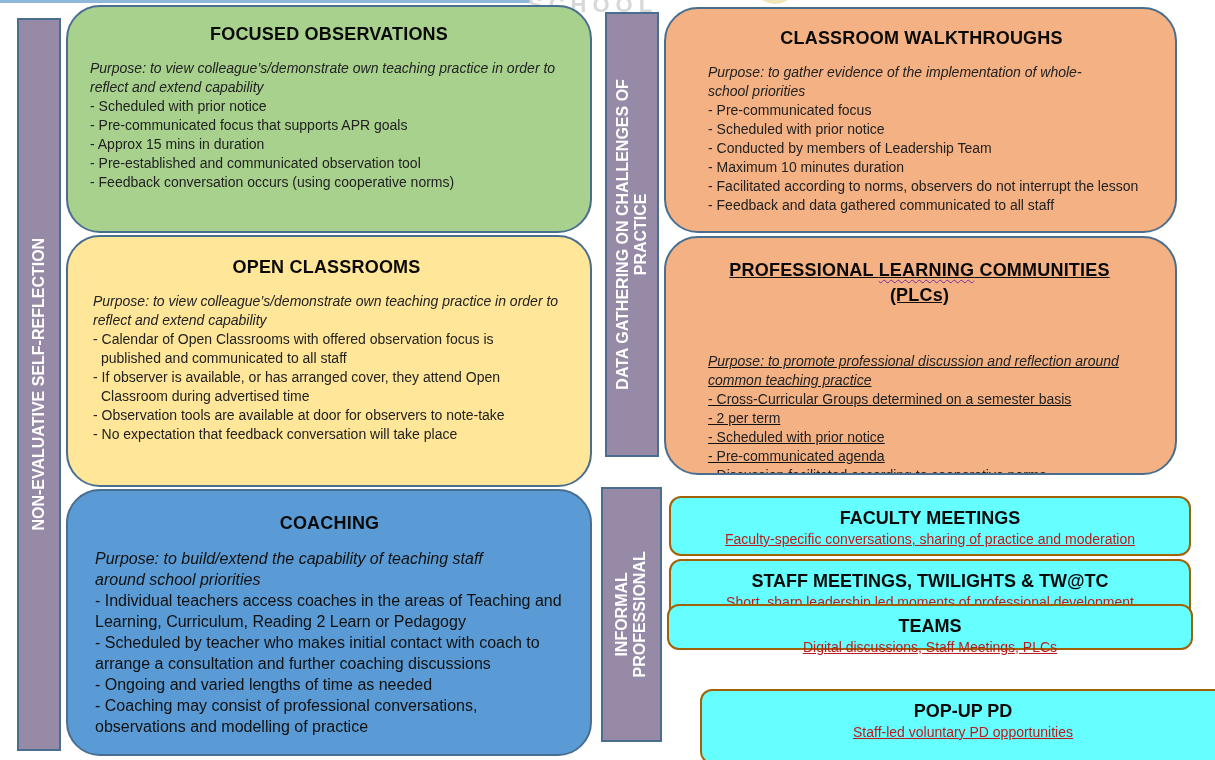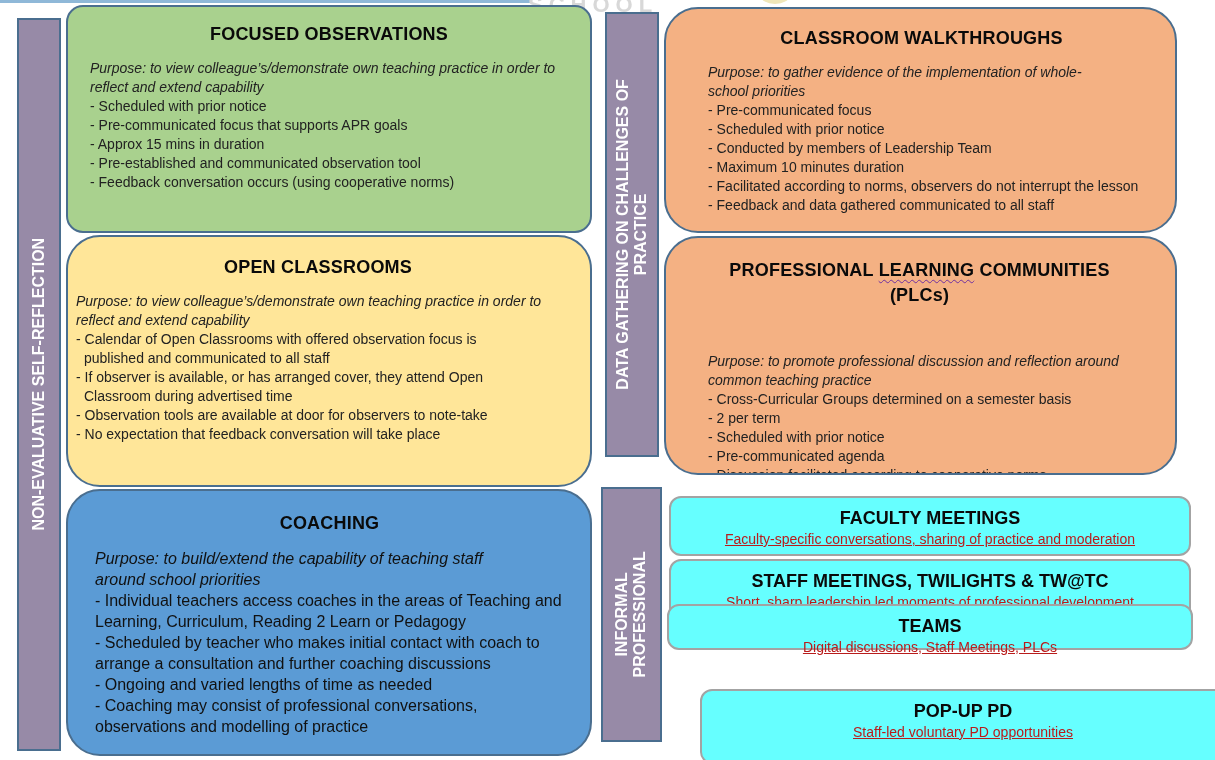--- a/index.html
+++ b/index.html
@@ -12,29 +12,29 @@
 
   .sidebar { position: absolute; background: #978aa7; border: 2px solid #4a6e8f; display: flex; align-items: center; justify-content: center; }
   .sidebar .vtext { transform: rotate(-90deg); white-space: nowrap; color: #ffffff; font-weight: bold; text-align: center; line-height: 1.15; }
 
   .box { position: absolute; border: 2px solid #4a6e8f; border-radius: 34px; padding: 14px 22px 0 22px; overflow: hidden; }
   .box h2 { text-align: center; font-size: 18px; font-weight: bold; margin-bottom: 14px; color: #0a0a0a; letter-spacing: 0.2px; }
   .box .purpose { font-style: italic; font-size: 14px; line-height: 19px; color: #222; }
   .box ul { list-style: none; font-size: 14px; line-height: 19px; color: #222; }
   .box ul li { padding-left: 8px; text-indent: -8px; }
 
-  .green { background: #a9d18e; border-radius: 17px; }
+  .green { background: #a9d18e; }
   .yellow { background: #ffe699; }
   .blue { background: #5b9bd5; }
   .orange { background: #f4b183; }
 
   .blue .purpose, .blue ul { font-size: 16px; line-height: 21px; color: #111; }
   .blue ul li { padding-left: 0; text-indent: 0; }
 
-  .cyan { position: absolute; background: #66ffff; border: 2px solid #a3a3a3; border-radius: 12px; text-align: center; padding-top: 9px; }
+  .cyan { position: absolute; background: #66ffff; border: 2px solid #a16207; border-radius: 12px; text-align: center; padding-top: 9px; }
   .cyan h3 { font-size: 18px; font-weight: bold; color: #0a0a0a; line-height: 22px; }
   .cyan p { font-size: 14px; color: #b91c1c; line-height: 20px; text-decoration: underline; }
 
   .squiggle { text-decoration: underline wavy #7030a0; text-decoration-thickness: 1px; text-underline-offset: 3px; }
 </style>
 </head>
 <body>
 
 <div class="topstrip"></div>
 <div class="toplogo">SCHOOL</div>
@@ -49,21 +49,21 @@
   <div class="purpose">Purpose: to view colleague’s/demonstrate own teaching practice in order to reflect and extend capability</div>
   <ul>
     <li>- Scheduled with prior notice</li>
     <li>- Pre-communicated focus that supports APR goals</li>
     <li>- Approx 15 mins in duration</li>
     <li>- Pre-established and communicated observation tool</li>
     <li>- Feedback conversation occurs (using cooperative norms)</li>
   </ul>
 </div>
 
-<div class="box yellow" style="left:66px; top:235px; width:526px; height:252px; padding-top:20px; padding-left:8px; padding-right:30px;">
+<div class="box yellow" style="left:66px; top:235px; width:526px; height:252px; padding-top:20px; padding-left:25px; padding-right:30px;">
   <h2>OPEN CLASSROOMS</h2>
   <div class="purpose">Purpose: to view colleague’s/demonstrate own teaching practice in order to reflect and extend capability</div>
   <ul>
     <li style="padding-right:60px;">- Calendar of Open Classrooms with offered observation focus is published and communicated to all staff</li>
     <li style="padding-right:60px;">- If observer is available, or has arranged cover, they attend Open Classroom during advertised time</li>
     <li>- Observation tools are available at door for observers to note-take</li>
     <li>- No expectation that feedback conversation will take place</li>
   </ul>
 </div>
 
@@ -91,21 +91,21 @@
   <ul>
     <li>- Pre-communicated focus</li>
     <li>- Scheduled with prior notice</li>
     <li>- Conducted by members of Leadership Team</li>
     <li>- Maximum 10 minutes duration</li>
     <li>- Facilitated according to norms, observers do not interrupt the lesson</li>
     <li>- Feedback and data gathered communicated to all staff</li>
   </ul>
 </div>
 
-<div class="box orange" style="left:664px; top:236px; width:513px; height:239px; padding-top:20px; padding-left:42px; padding-right:24px;">
+<div class="box orange" style="left:664px; top:236px; width:513px; height:239px; padding-top:20px; padding-left:42px; padding-right:24px;text-decoration:underline;">
   <h2 style="margin-left:-20px; line-height:25px; margin-bottom:16px;">
     <span>PROFESSIONAL </span><span class="squiggle">LEARNING</span><span> COMMUNITIES</span><br>
     <span>(PLCs)</span>
   </h2>
   <div class="purpose" style="padding-right:10px;margin-top:44px;">Purpose: to promote professional discussion and reflection around common teaching practice</div>
   <ul>
     <li>- Cross-Curricular Groups determined on a semester basis</li>
     <li>- 2 per term</li>
     <li>- Scheduled with prior notice</li>
     <li>- Pre-communicated agenda</li>

